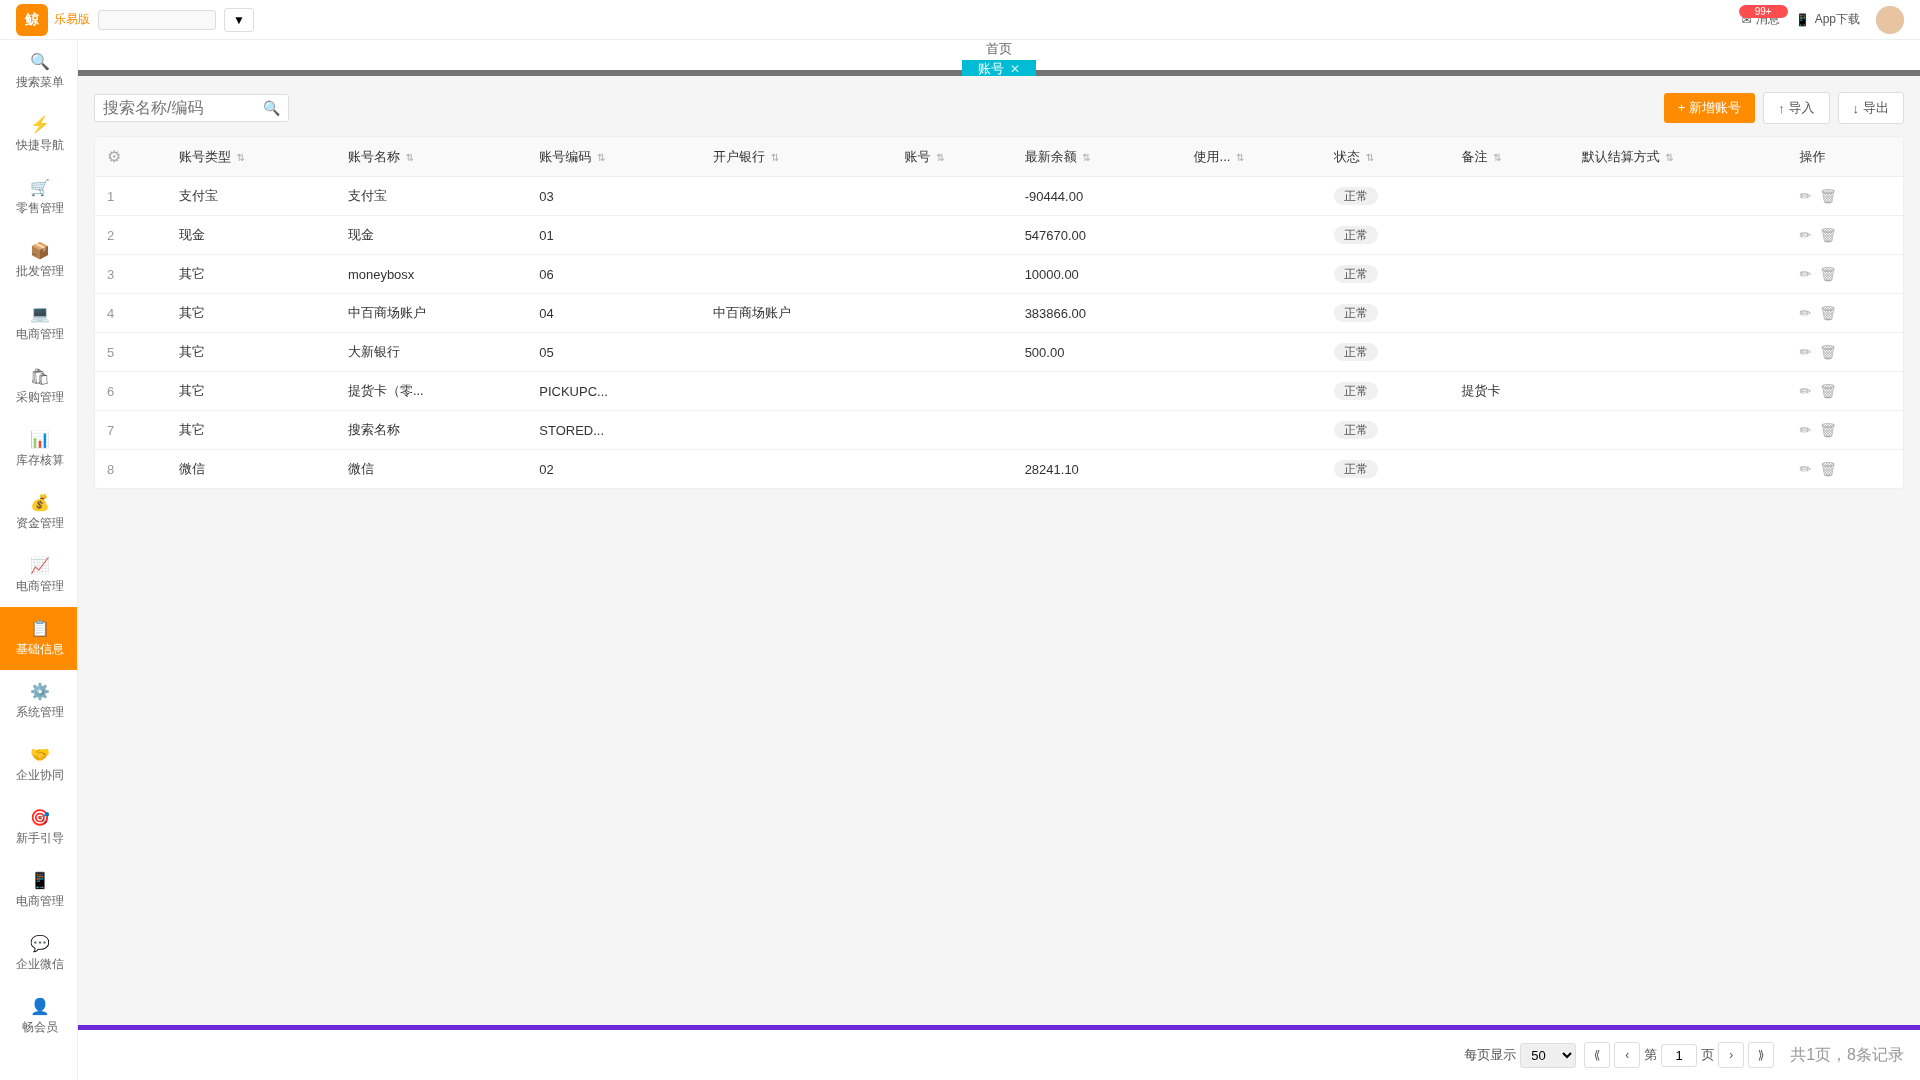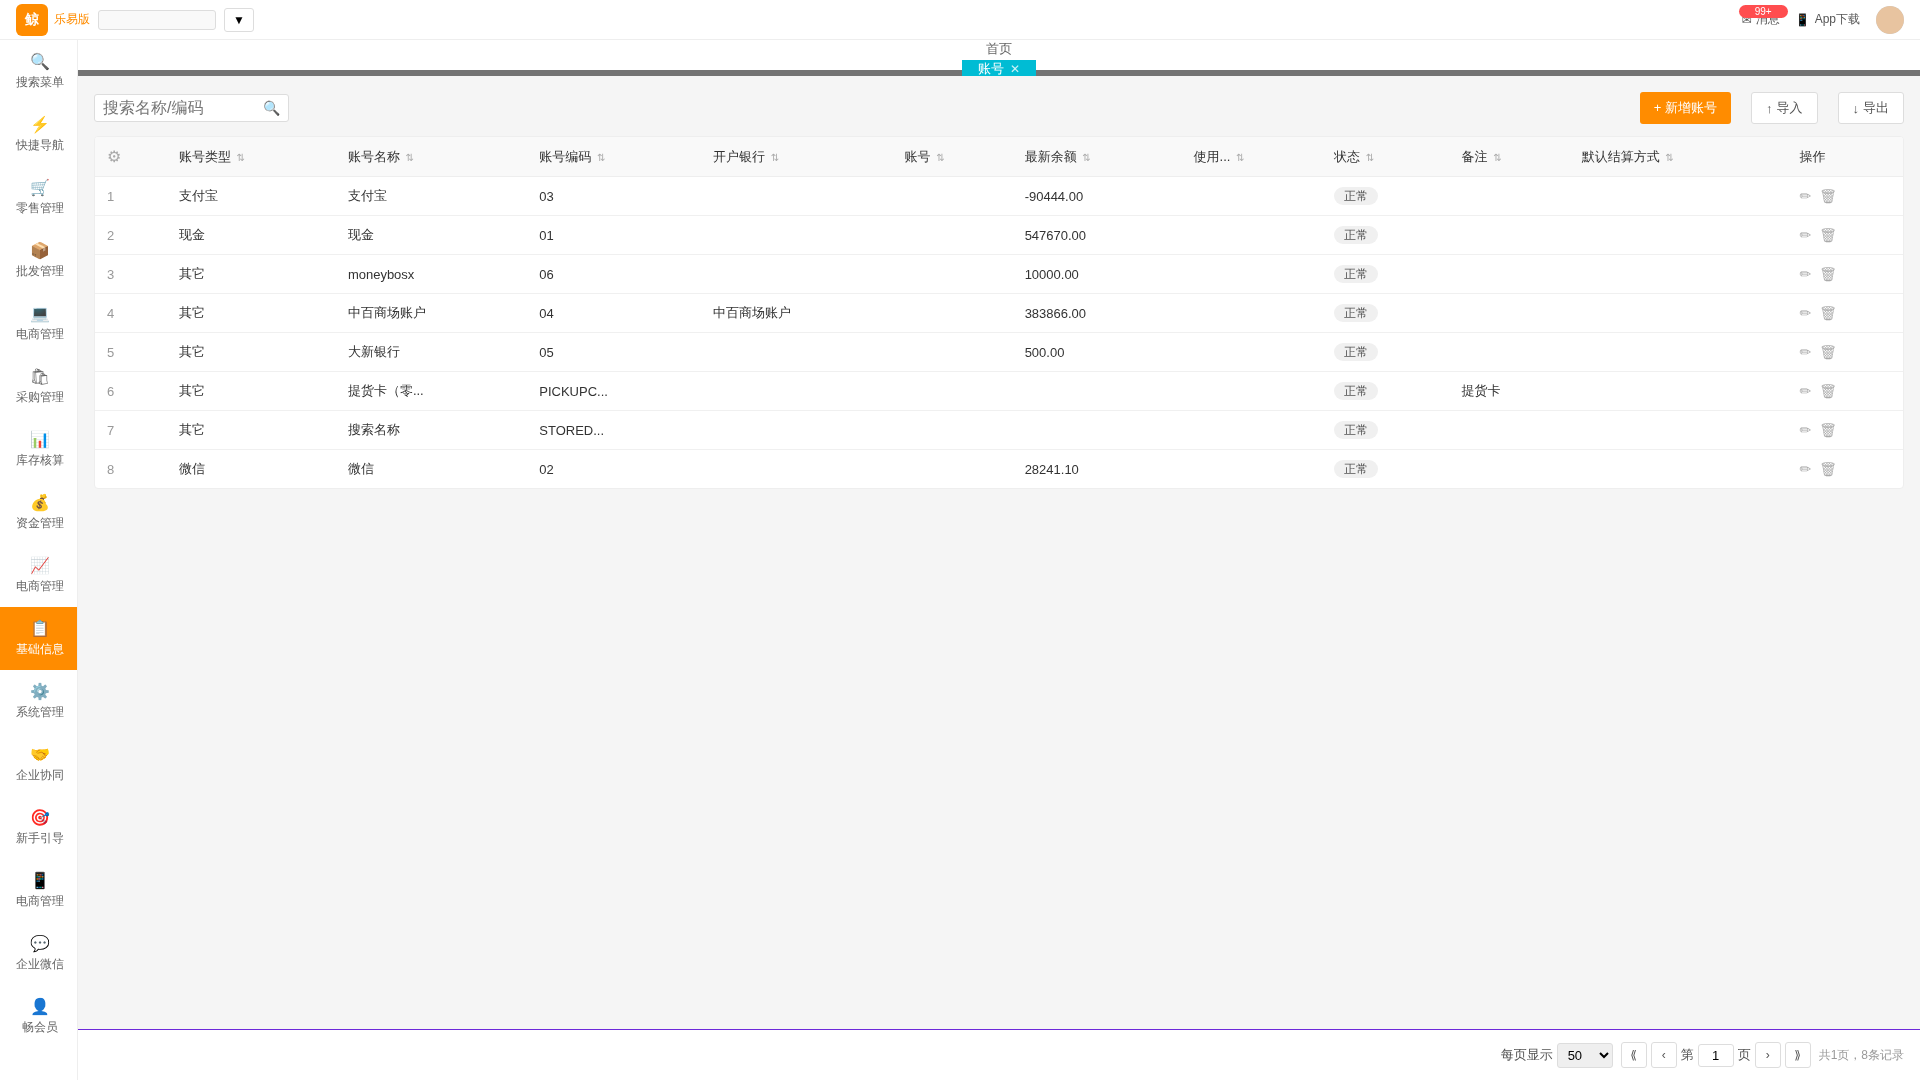--- a/index.html
+++ b/index.html
@@ -50,46 +50,46 @@
 
     
     .page-content { flex: 1; padding: 16px; overflow-y: auto; background: #f5f5f5; }
 
     
     .toolbar { display: flex; align-items: center; justify-content: space-between; margin-bottom: 12px; }
     .search-area { display: flex; align-items: center; gap: 8px; }
     .search-input-wrap { display: flex; align-items: center; border: 1px solid #ddd; border-radius: 3px; background: #fff; padding: 4px 8px; }
     .search-input-wrap input { border: none; outline: none; font-size: 16px; width: 160px; }
     .search-icon { color: #aaa; font-size: 14px; cursor: pointer; }
-    .btn-group { display: flex; gap: 20px; margin-left: 32px; }
+    .btn-group { display: flex; align-items: center; gap: 8px; margin-left: 32px; }
     .btn-primary { background: #ff8c00; color: #fff; border: none; padding: 6px 14px; border-radius: 3px; cursor: pointer; font-size: 13px; display: flex; align-items: center; gap: 4px; }
     .btn-outline { background: #fff; color: #555; border: 1px solid #ddd; padding: 6px 14px; border-radius: 3px; cursor: pointer; font-size: 13px; display: flex; align-items: center; gap: 4px; }
 
     
     .table-wrap { background: #fff; border-radius: 4px; overflow: hidden; border: 1px solid #eee; }
     table { width: 100%; border-collapse: collapse; }
     thead tr { background: #f9f9f9; }
     th { padding: 10px 12px; text-align: left; font-size: 13px; color: #333; font-weight: 500; border-bottom: 1px solid #eee; white-space: nowrap; }
     th .sort-icon { color: #aaa; font-size: 10px; margin-left: 2px; }
     td { padding: 10px 12px; font-size: 13px; color: #333; border-bottom: 1px solid #f0f0f0; white-space: nowrap; }
     tr:last-child td { border-bottom: none; }
     .row-num { color: #999; }
     .status-badge { background: #f0f0f0; color: #555; padding: 2px 10px; border-radius: 10px; font-size: 12px; }
     .action-btns { display: flex; gap: 8px; align-items: center; }
     .action-btn { font-size: 14px; color: #aaa; cursor: pointer; }
     .settings-col { color: #aaa; font-size: 16px; cursor: pointer; }
 
     
-    .pagination { display: flex; align-items: center; justify-content: flex-end; padding: 12px 16px; background: #fff; border-top: 1px solid #6d28d9; gap: 8px; font-size: 13px; color: #555; }
+    .pagination { display: flex; align-items: center; justify-content: flex-end; padding: 12px 16px; background: #fff; border-top: 5px solid #6d28d9; gap: 8px; font-size: 13px; color: #555; }
     .page-select { display: flex; align-items: center; gap: 4px; }
     .page-select select { border: 1px solid #ddd; border-radius: 3px; padding: 3px 6px; font-size: 13px; outline: none; }
     .page-nav { display: flex; align-items: center; gap: 4px; }
     .page-nav-btn { width: 26px; height: 26px; border: 1px solid #ddd; border-radius: 3px; background: #fff; cursor: pointer; display: flex; align-items: center; justify-content: center; font-size: 12px; color: #555; }
     .page-input { width: 36px; text-align: center; border: 1px solid #ddd; border-radius: 3px; padding: 3px; font-size: 13px; outline: none; }
-    .total-info { color: #999; font-size: 12px; }
+    .total-info { color: #999; font-size: 16px; margin-left: 8px; }
   </style>
 </head>
 <body>
 
 <div class="top-bar">
   <div class="top-bar-left">
     <div class="logo-area">
       <div class="logo-icon">鲸</div>
       <span class="logo-text">乐易版</span>
     </div>

